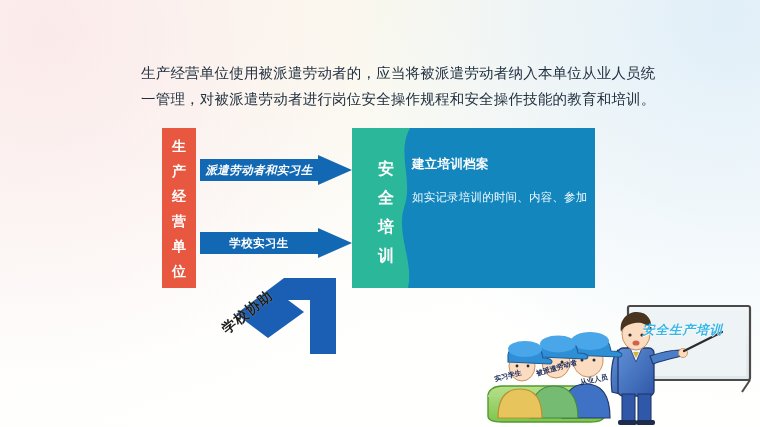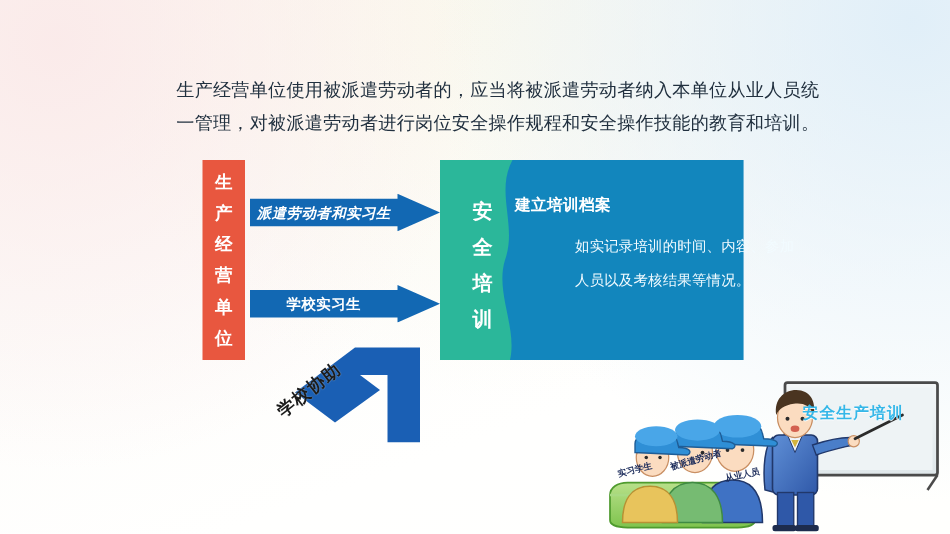--- a/index.html
+++ b/index.html
@@ -68,38 +68,39 @@
   }
   .teal-title span{display:block;}
   .panel-head{
     position:absolute;left:60px;top:28px;width:175px;
     color:#ffffff;font-size:12.5px;font-weight:bold;letter-spacing:.3px;
   }
   .panel-body{
     position:absolute;left:60px;top:56px;width:175px;
     color:#f2fbff;font-size:11.5px;line-height:27px;letter-spacing:.2px;
   }
-  .panel-body .bln{display:block;white-space:nowrap;margin-left:48px;}
+  .panel-body .bln{display:block;white-space:nowrap;}
 
   
   .bentarrow{position:absolute;left:232px;top:276px;width:120px;height:78px;}
   .bent-label{
     position:absolute;left:224px;top:322px;
     color:#1b1b1b;font-size:14px;font-weight:bold;letter-spacing:1px;
     transform:rotate(-38deg);transform-origin:left center;
     text-shadow:0 0 1px rgba(255,255,255,.6);
   }
 
   
   .illus{position:absolute;left:470px;top:300px;width:290px;height:127px;}
   .illus svg{display:block;}
   .board-text{
     position:absolute;left:172px;top:22px;width:112px;
     color:#35b7e8;font-size:12.5px;font-weight:bold;letter-spacing:1px;
     text-shadow:0 1px 0 rgba(255,255,255,.9);
+    font-style:italic;
   }
   .wk-label{
     position:absolute;font-size:7px;font-weight:bold;color:#1b2b5a;
     white-space:nowrap;line-height:8px;text-align:center;
   }
   #wk-l0{left:24px;top:72px;transform:rotate(-14deg);}
   #wk-l1{left:66px;top:66px;transform:rotate(-16deg);width:28px;}
   #wk-l2{left:110px;top:76px;transform:rotate(-12deg);}
 </style>
 </head>
@@ -145,21 +146,20 @@
       </svg>
       <div class="teal-title">
         <span>安</span>
         <span>全</span>
         <span>培</span>
         <span>训</span>
       </div>
       <div class="panel-head">建立培训档案</div>
       <div class="panel-body">
         <span class="bln">如实记录培训的时间、内容、参加</span>
-        <span class="bln">人员以及考核结果等情况。</span>
       </div>
     </div>
 
     <div class="bentarrow">
       <svg width="120" height="78" viewBox="0 0 120 78">
         <polygon points="4,38 52,2 104,2 104,78 78,78 78,24 56,24 72,36 36,62" fill="#1a5fb4"></polygon>
       </svg>
     </div>
     <div class="bent-label">学校协助</div>
 

